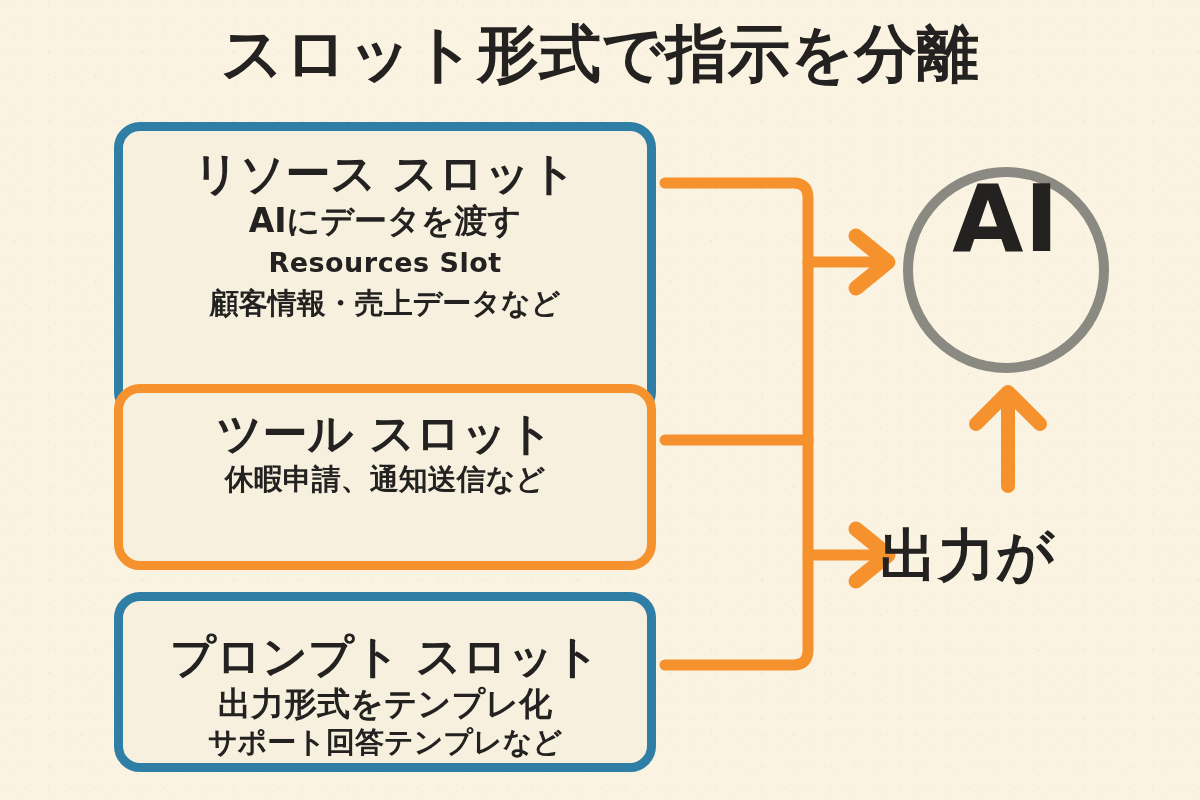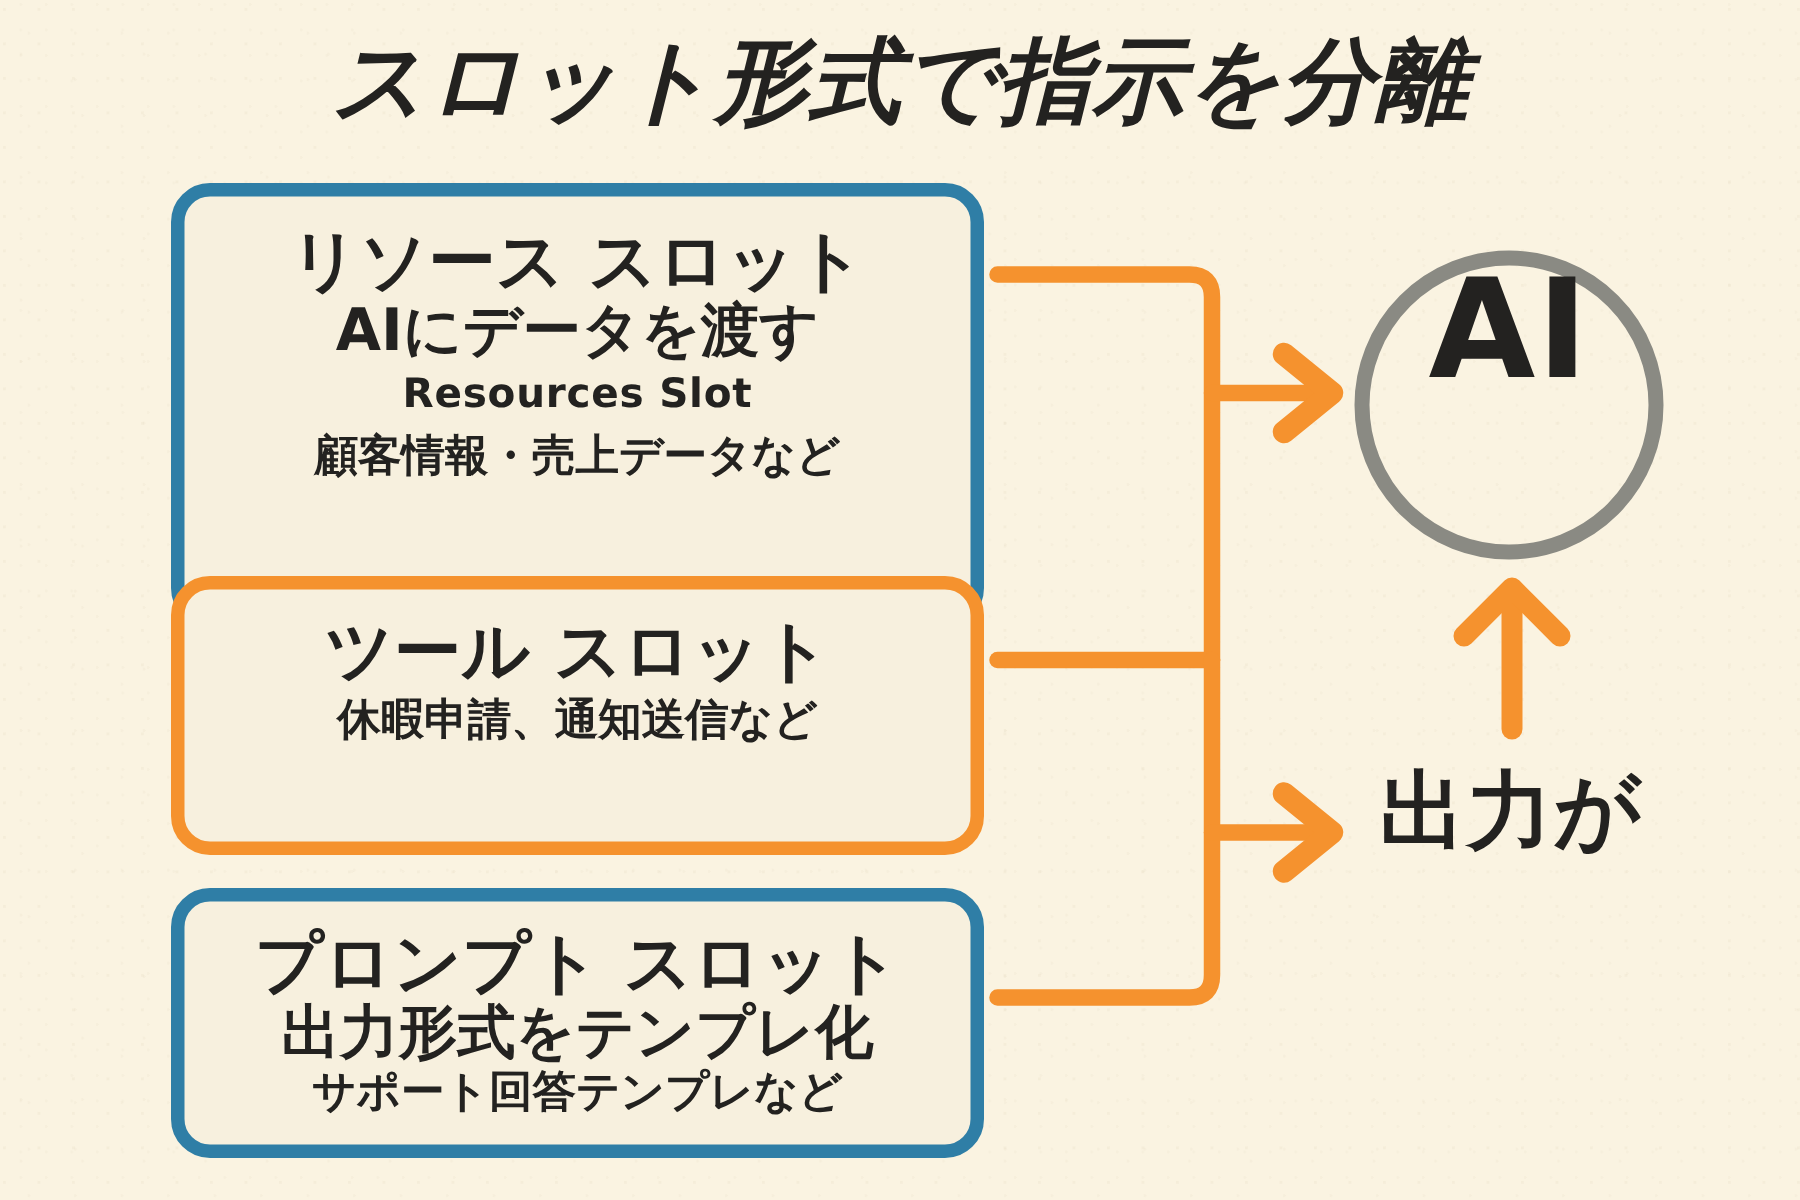--- a/index.html
+++ b/index.html
@@ -43,21 +43,20 @@
     left: 0;
     top: 16px;
     width: 1200px;
     text-align: center;
     font-size: 62px;
     line-height: 76px;
     font-weight: bold;
     letter-spacing: .5px;
     color: #232220;
     white-space: nowrap;
-    font-style: italic;
   }
 
   
   .slot-box {
     position: absolute;
     left: 114px;
     width: 542px;
     box-sizing: border-box;
     border-radius: 26px;
     border: 9px solid #2f7ea6;
@@ -72,39 +71,39 @@
 
   .slot-title {
     font-size: 45px;
     line-height: 54px;
     font-weight: bold;
     letter-spacing: 0px;
     color: #232220;
     white-space: nowrap;
   }
   .slot-line {
-    font-size: 39px;
+    font-size: 33px;
     line-height: 40px;
     font-weight: bold;
     color: #232220;
     white-space: nowrap;
   }
   .slot-line.en {
     font-size: 27px;
     line-height: 44px;
     letter-spacing: .5px;
   }
   .slot-line.small {
     font-size: 29px;
     line-height: 36px;
   }
 
   #box-resources { top: 122px; height: 296px; padding-top: 16px; }
   #box-tools     { top: 384px; height: 186px; padding-top: 14px; }
-  #box-prompt    { top: 592px; height: 180px; padding-top: 14px; }
+  #box-prompt    { top: 592px; height: 180px; padding-top: 29px; }
 
   
   #connectors {
     position: absolute;
     left: 0; top: 0;
     width: 1200px; height: 800px;
     overflow: visible;
   }
 
   
@@ -128,23 +127,22 @@
     font-weight: bold;
     letter-spacing: 1px;
     color: #232220;
     transform: translateY(-3px);
   }
 
   
   #outcome {
     position: absolute;
     left: 880px;
-    top: 506px;
+    top: 520px;
     width: 255px;
-    text-align: center;
   }
   .outcome-line {
     font-size: 57px;
     line-height: 70px;
     font-weight: bold;
     letter-spacing: 1px;
     color: #232220;
     white-space: nowrap;
   }
 </style>

